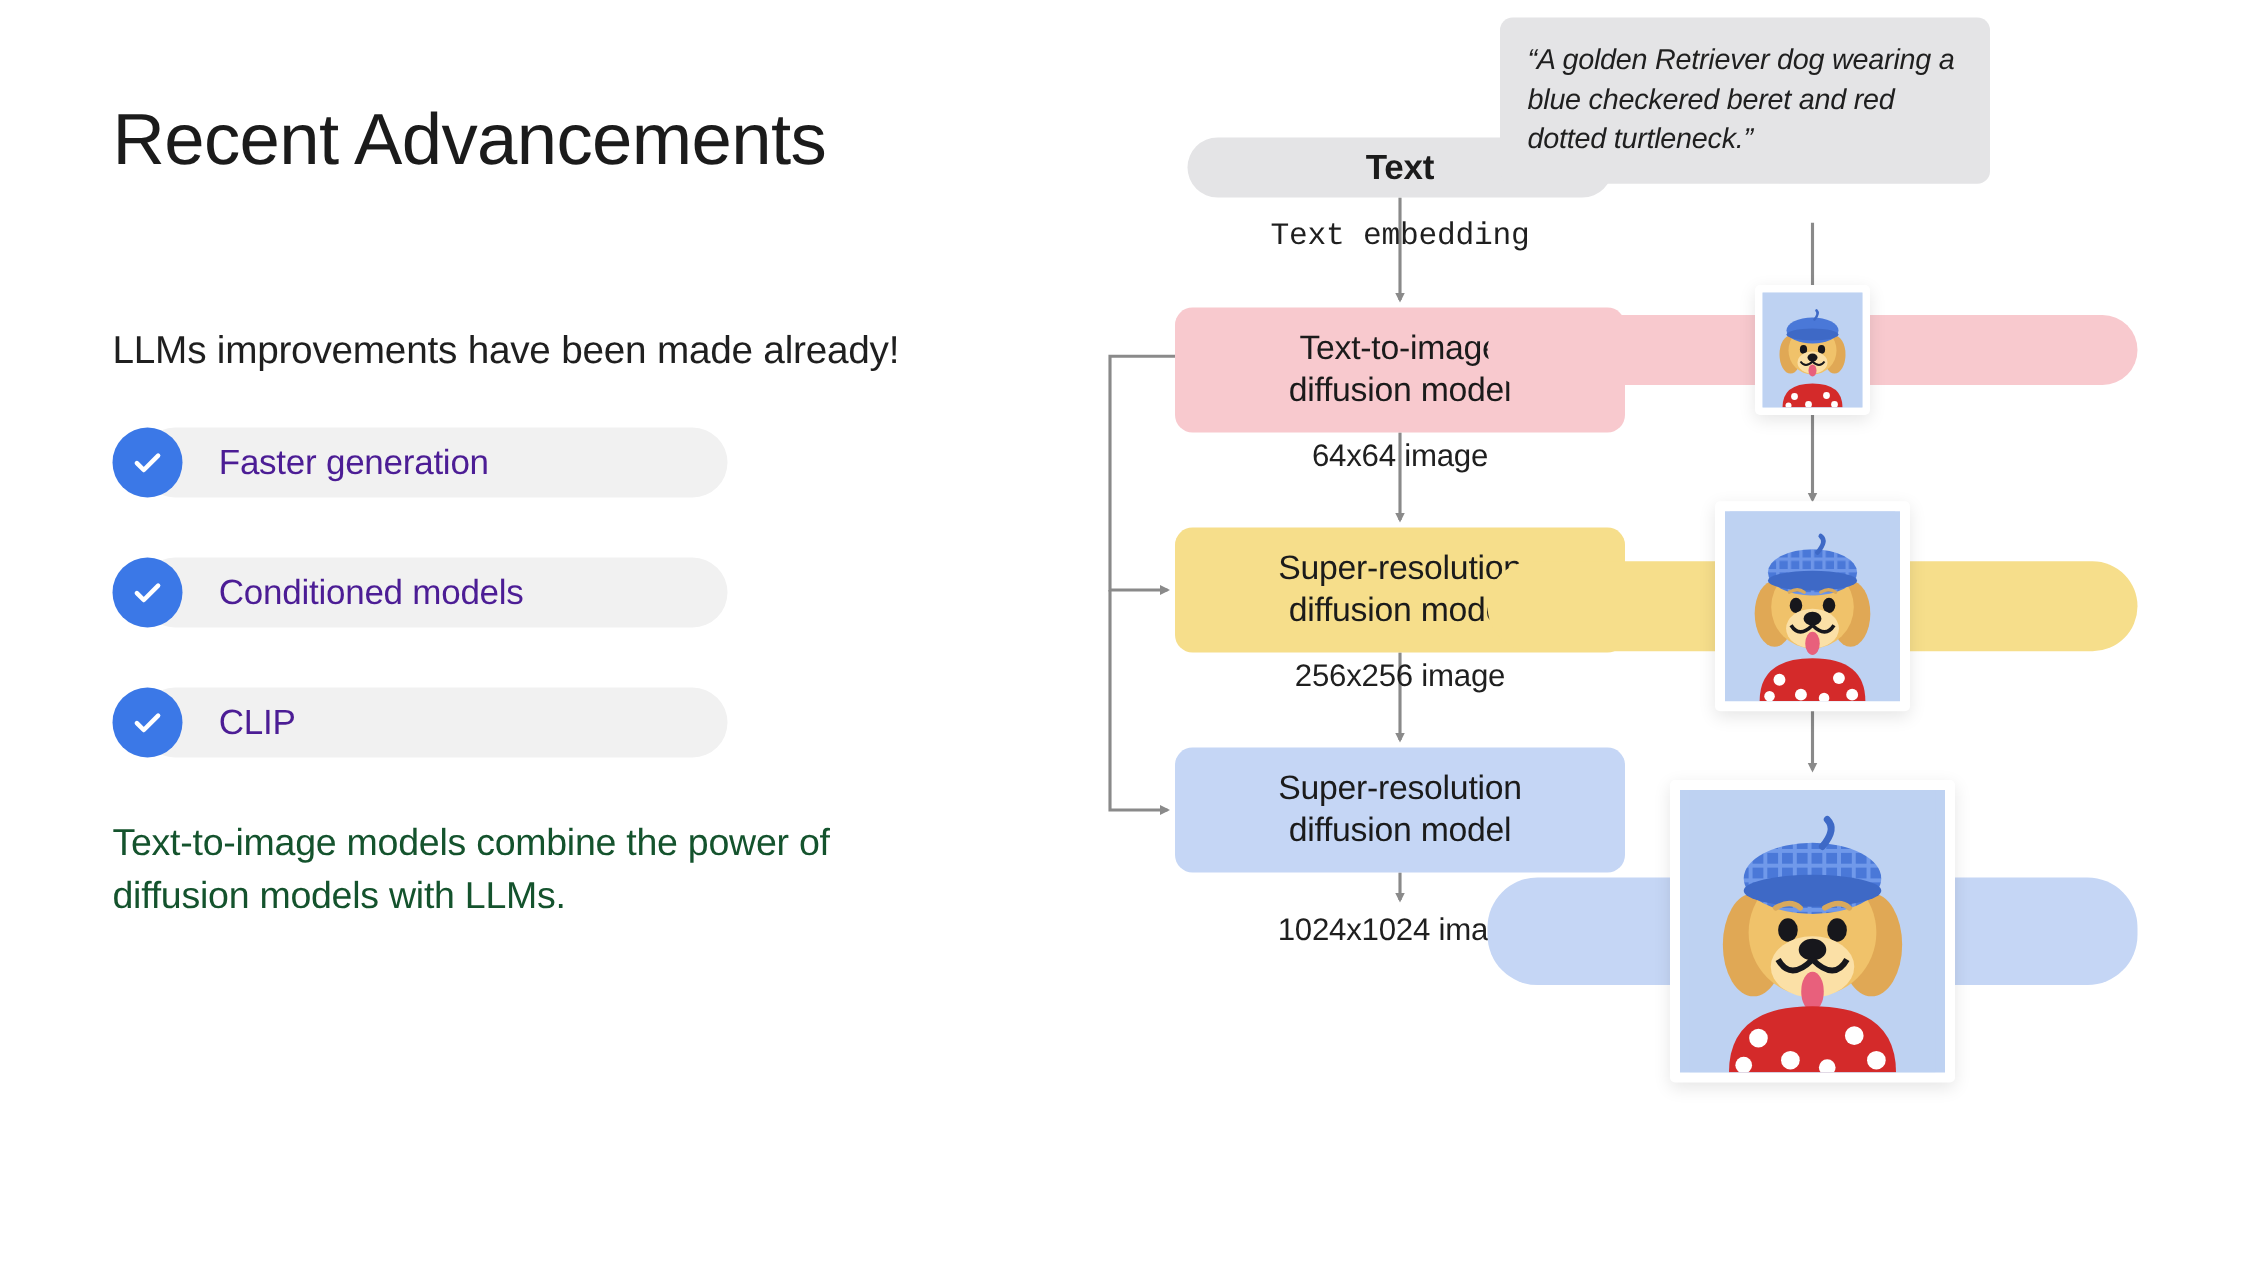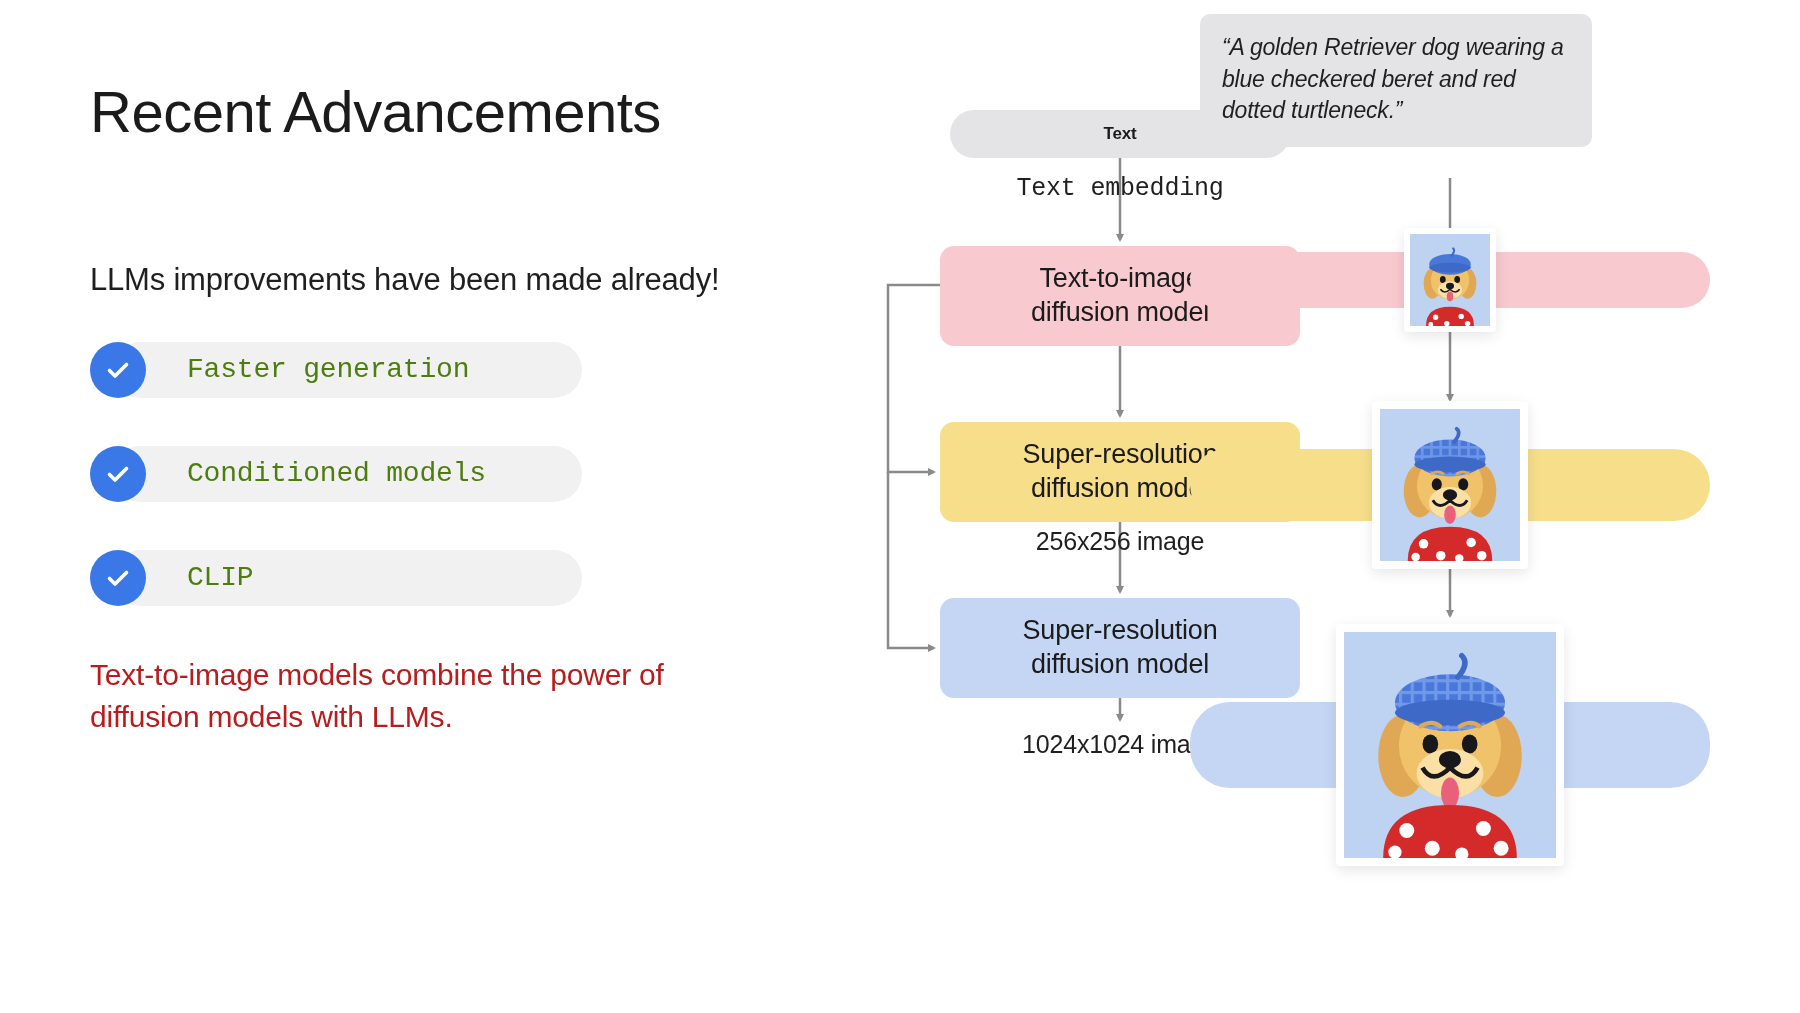--- a/index.html
+++ b/index.html
@@ -63,35 +63,34 @@
     height: 56px;
     border-radius: 50%;
     background: #3b78e7;
     display: flex;
     align-items: center;
     justify-content: center;
   }
   .check-badge svg { display: block; }
   .check-label {
     position: absolute;
-    left: 97px;
+    left: 85px;
     top: 0;
     height: 56px;
     line-height: 56px;
     font-size: 28px;
-    color: #4d7c0f;
+    color: #4c1d95;
     letter-spacing: -0.2px;
     white-space: nowrap;
-    font-family: Liberation Mono, monospace;
   }
   .closing-text {
     margin-top: 40px;
     font-size: 30px;
     line-height: 1.42;
-    color: #b91c1c;
+    color: #14532d;
     letter-spacing: -0.2px;
     max-width: 660px;
   }
 
   
   .diagram {
     position: absolute;
     left: 880px;
     top: 70px;
     width: 860px;
@@ -106,21 +105,21 @@
     color: #1b1b1b;
     letter-spacing: -0.2px;
   }
   .node-text {
     left: 70px;
     top: 40px;
     width: 340px;
     height: 48px;
     background: #e4e4e6;
     border-radius: 24px;
-    font-size: 17px;
+    font-size: 28px;
     font-weight: 700;
   }
   .node-t2i {
     left: 60px;
     top: 176px;
     width: 360px;
     height: 100px;
     background: #f8c9ce;
     border-radius: 14px;
     font-size: 27px;
@@ -308,20 +307,21 @@
 
     <div class="edge-label lbl-embed">Text embedding</div>
 
     <div class="node node-t2i">
       <span>
         <span>Text-to-image</span><br>
         <span>diffusion model</span>
       </span>
     </div>
 
+    <div class="edge-label lbl-64">64x64 image</div>
 
     <div class="node node-sr1">
       <span>
         <span>Super-resolution</span><br>
         <span>diffusion model</span>
       </span>
     </div>
 
     <div class="edge-label lbl-256">256x256 image</div>
 

